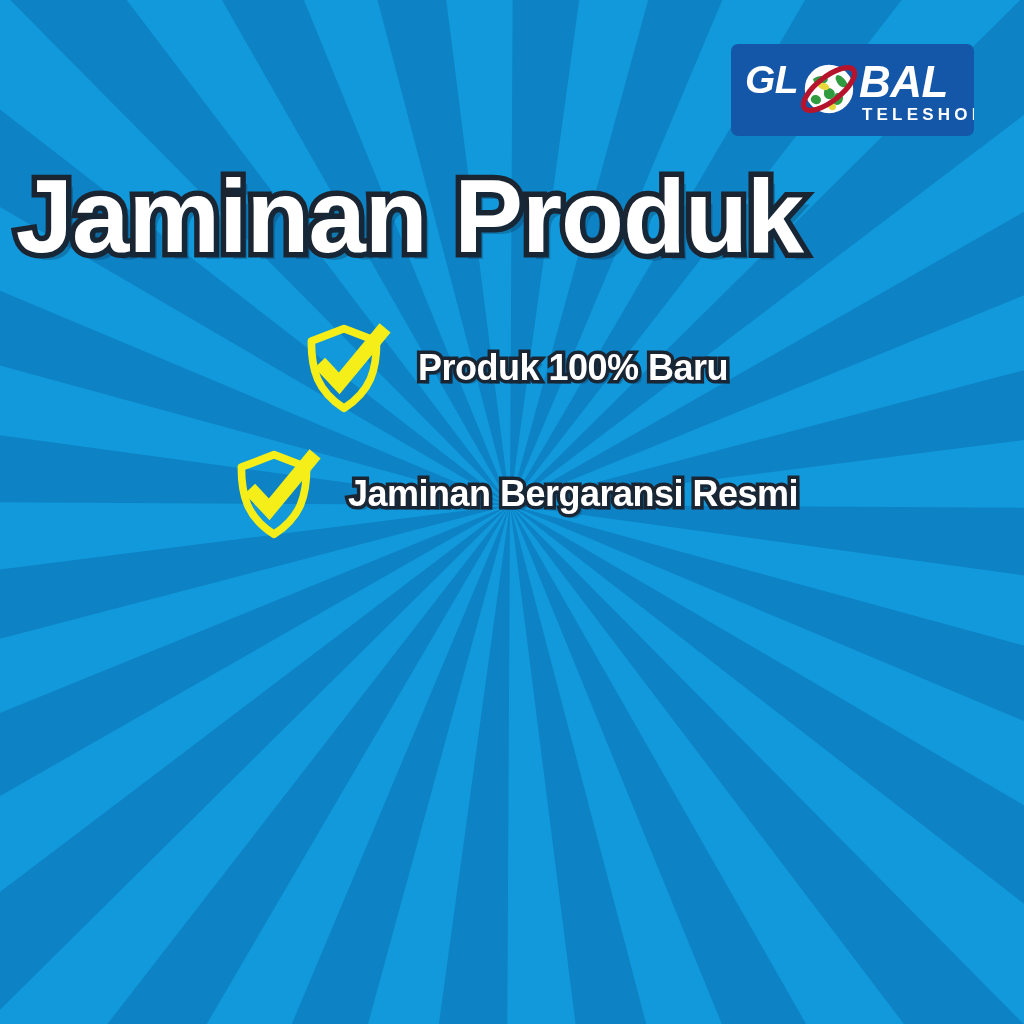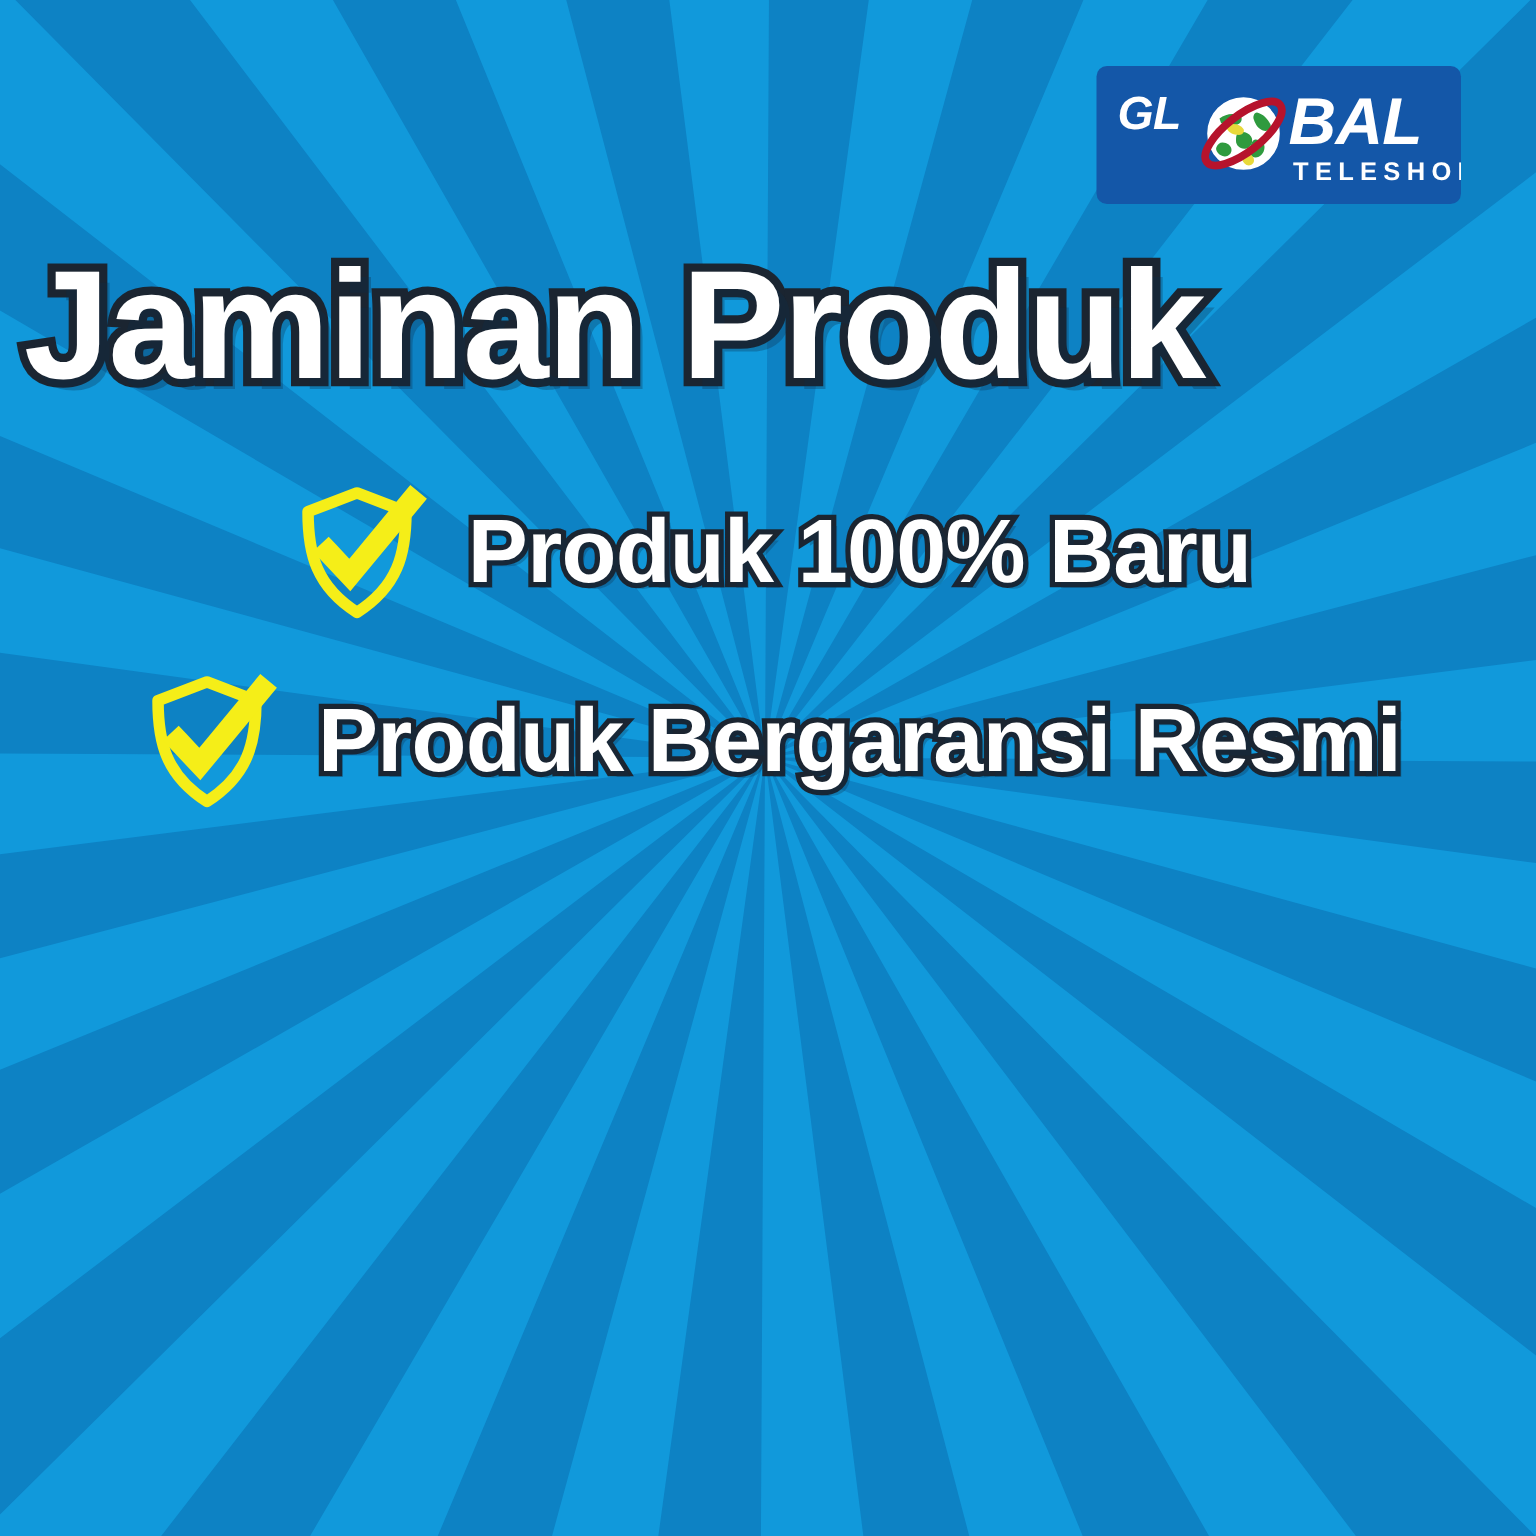--- a/index.html
+++ b/index.html
@@ -47,21 +47,21 @@
     color: #ffffff;
     font-weight: 700;
     font-style: italic;
     line-height: 1;
     letter-spacing: -0.5px;
     font-family: "Liberation Sans", sans-serif;
   }
   #logo-gl {
     left: 14px;
     top: 16px;
-    font-size: 31px;
+    font-size: 39px;
   }
   #logo-bal {
     left: 128px;
     top: 16px;
     font-size: 44px;
   }
   #logo-teleshop {
     position: absolute;
     left: 131px;
     top: 62px;
@@ -117,21 +117,21 @@
     gap: 26px;
     margin-bottom: 22px;
   }
   .shield-icon {
     flex: 0 0 auto;
     width: 96px;
     height: 96px;
     display: block;
   }
   .guarantee-label {
-    font-size: 60px;
+    font-size: 36px;
     font-weight: 700;
     color: #ffffff;
     line-height: 1.12;
     letter-spacing: -0.5px;
     -webkit-text-stroke: 7px #1b2531;
     paint-order: stroke fill;
     text-shadow: 4px 4px 0 rgba(14, 45, 72, 0.28);
     text-align: center;
     font-family: "Liberation Sans", sans-serif;
   }
@@ -192,18 +192,18 @@
       </svg>
       <span class="guarantee-label">Produk 100% Baru</span>
     </div>
 
 
     <div class="guarantee-row row-3">
       <svg class="shield-icon" viewBox="0 0 100 100" xmlns="http://www.w3.org/2000/svg">
         <path d="M50 9 L84 22 C84 52 78 74 50 92 C22 74 16 52 16 22 Z" fill="none" stroke="#f5ee18" stroke-width="8" stroke-linejoin="round"></path>
         <path d="M30 50 L45 66 L88 14" fill="none" stroke="#f5ee18" stroke-width="15" stroke-linecap="square" stroke-linejoin="miter"></path>
       </svg>
-      <span class="guarantee-label">Produk Bergaransi Resmi</span>
+      <span class="guarantee-label">Jaminan Bergaransi Resmi</span>
     </div>
 
 
   </div>
 </div>
 
 </body></html>

